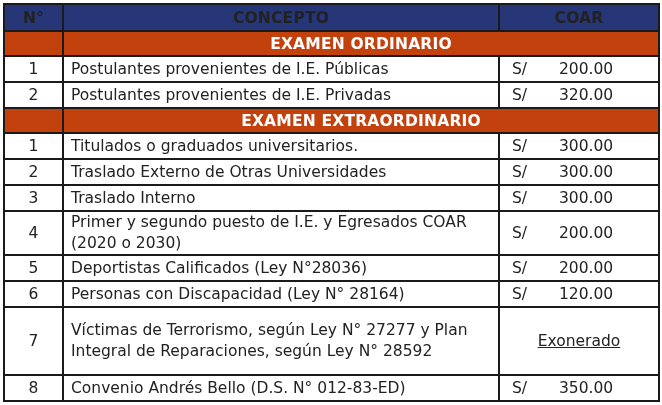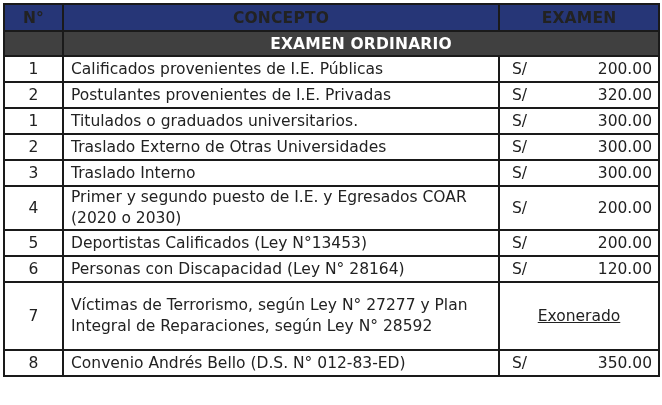--- a/index.html
+++ b/index.html
@@ -4,64 +4,68 @@
 <style>
   html, body { margin:0; padding:0; background:#ffffff; }
   body { width:662px; height:405px; position:relative; overflow:hidden; font-family:"DejaVu Sans", sans-serif; }
   table.fees { position:absolute; left:3px; top:3px; width:655px; border-collapse:collapse; table-layout:fixed; }
   table.fees td, table.fees th { border:2px solid #1a1a1a; padding:0; color:#222; font-size:15.5px; }
   col.c-num { width:59px; }
   col.c-con { width:436px; }
   col.c-sym { width:60px; }
   col.c-amt { width:100px; }
   th.hdr { background:#263677; color:#ffffff; font-weight:bold; font-size:15.5px; height:25px; text-align:center; letter-spacing:0.2px; }
-  tr.section td { background:#404040; color:#ffffff; font-weight:bold; height:23px; text-align:center; font-size:15.5px; letter-spacing:0.2px; }
+  tr.section td { background:#c2410c; color:#ffffff; font-weight:bold; height:23px; text-align:center; font-size:15.5px; letter-spacing:0.2px; }
   tr.row td { height:24px; background:#fff; }
   tr.row.tall2 td { height:42px; }
   tr.row.tall3 td { height:66px; }
   td.num { text-align:center; }
   td.con { padding-left:7px !important; line-height:21px; text-align:left; }
   td.sym { border-right:none !important; padding-left:12px !important; }
-  td.amt { border-left:none !important; text-align:right; padding-right:6px !important; }
+  td.amt { border-left:none !important; text-align:left; padding-right:6px !important; }
   td.exo { text-align:center;text-decoration:underline; }
 </style>
 </head>
 <body>
 
 <table class="fees">
   <colgroup>
       <col class="c-num">
       <col class="c-con">
       <col class="c-sym">
       <col class="c-amt">
     </colgroup>
   <tbody>
       <tr>
     <th class="hdr">N°</th>
     <th class="hdr">CONCEPTO</th>
-    <th class="hdr" colspan="2">EXAMEN</th>
+    <th class="hdr" colspan="2">COAR</th>
   </tr>
 
   <tr class="section">
     <td></td>
     <td colspan="3">EXAMEN ORDINARIO</td>
   </tr>
   <tr class="row">
     <td class="num">1</td>
-    <td class="con">Calificados provenientes de I.E. Públicas</td>
+    <td class="con">Postulantes provenientes de I.E. Públicas</td>
     <td class="sym">S/</td>
     <td class="amt">200.00</td>
   </tr>
   <tr class="row">
     <td class="num">2</td>
     <td class="con">Postulantes provenientes de I.E. Privadas</td>
     <td class="sym">S/</td>
     <td class="amt">320.00</td>
   </tr>
 
+  <tr class="section">
+    <td></td>
+    <td colspan="3">EXAMEN EXTRAORDINARIO</td>
+  </tr>
   <tr class="row">
     <td class="num">1</td>
     <td class="con">Titulados o graduados universitarios.</td>
     <td class="sym">S/</td>
     <td class="amt">300.00</td>
   </tr>
   <tr class="row">
     <td class="num">2</td>
     <td class="con">Traslado Externo de Otras Universidades</td>
     <td class="sym">S/</td>
@@ -74,21 +78,21 @@
     <td class="amt">300.00</td>
   </tr>
   <tr class="row tall2">
     <td class="num">4</td>
     <td class="con">Primer y segundo puesto de I.E. y Egresados COAR (2020 o 2030)</td>
     <td class="sym">S/</td>
     <td class="amt">200.00</td>
   </tr>
   <tr class="row">
     <td class="num">5</td>
-    <td class="con">Deportistas Calificados (Ley N°13453)</td>
+    <td class="con">Deportistas Calificados (Ley N°28036)</td>
     <td class="sym">S/</td>
     <td class="amt">200.00</td>
   </tr>
   <tr class="row">
     <td class="num">6</td>
     <td class="con">Personas con Discapacidad (Ley N° 28164)</td>
     <td class="sym">S/</td>
     <td class="amt">120.00</td>
   </tr>
   <tr class="row tall3">

